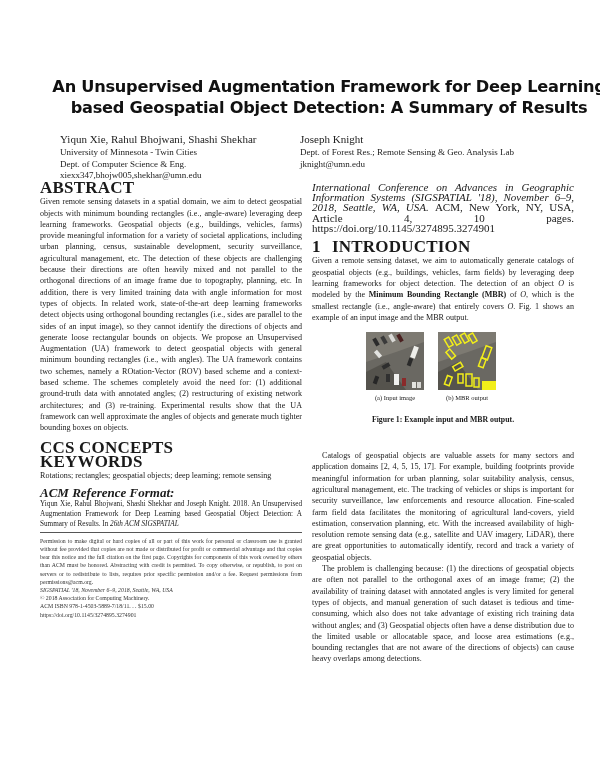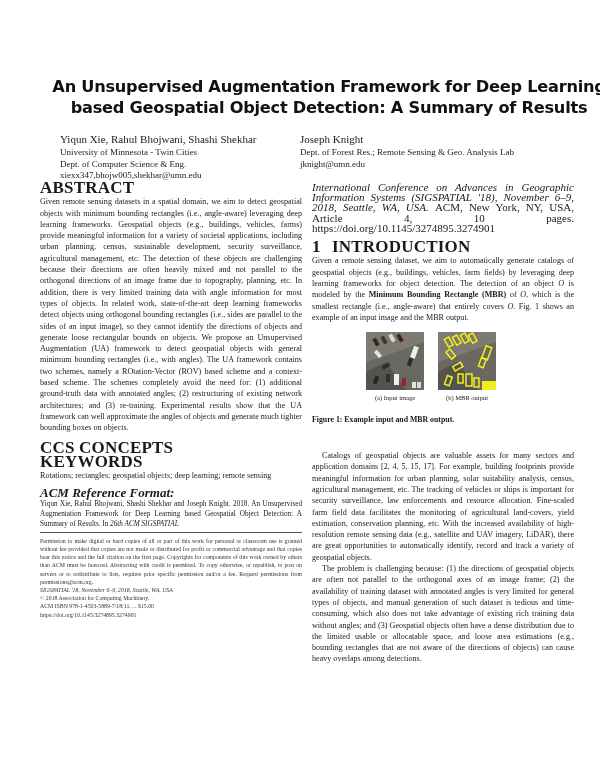--- a/index.html
+++ b/index.html
@@ -29,21 +29,21 @@
   .conf { font-style: italic; font-size: 11px; line-height: 10.2px; }
   .conf span.n { font-style: normal; }
 
   .figure { position: relative; height: 118px; margin-top: 9px; }
   .fig-img { position: absolute; top: 0; width: 58px; height: 58px; }
   .fig-a { left: 54px; }
   .fig-b { left: 126px; }
   .fig-cap-sub { position: absolute; top: 60px; font-size: 6.5px; width: 70px; text-align: center; }
   .fig-cap-a { left: 48px; }
   .fig-cap-b { left: 120px; }
-  .fig-caption { position: absolute; top: 82px; left: 0; width: 262px; font-weight: bold; font-size: 7.8px; }
+  .fig-caption { position: absolute; top: 82px; left: 0; width: 262px; text-align: center; font-weight: bold; font-size: 7.8px; }
 </style>
 </head>
 <body>
 
 <div class="title">
   <div>An Unsupervised Augmentation Framework for Deep Learning</div>
   <div>based Geospatial Object Detection: A Summary of Results</div>
 </div>
 
 <div class="authors">

